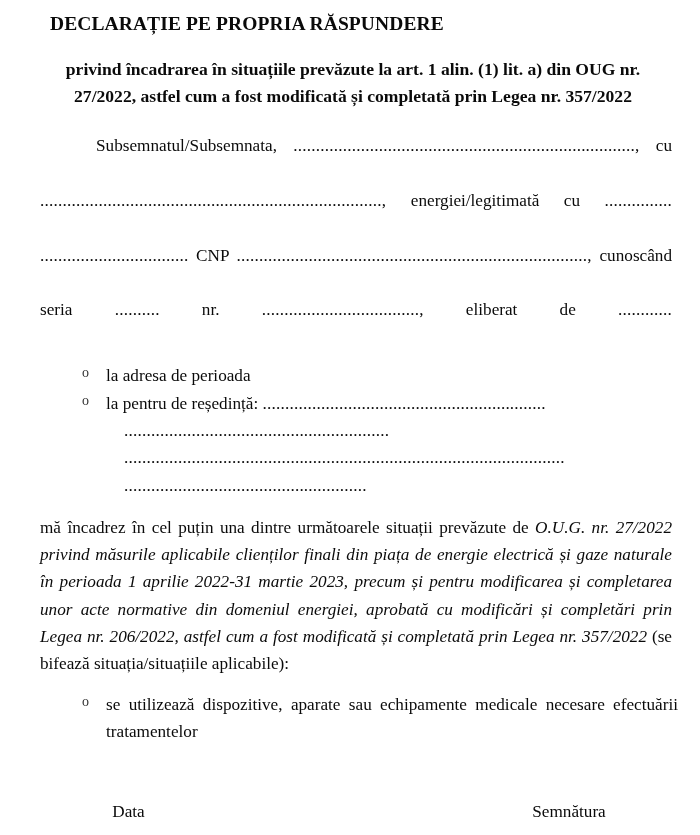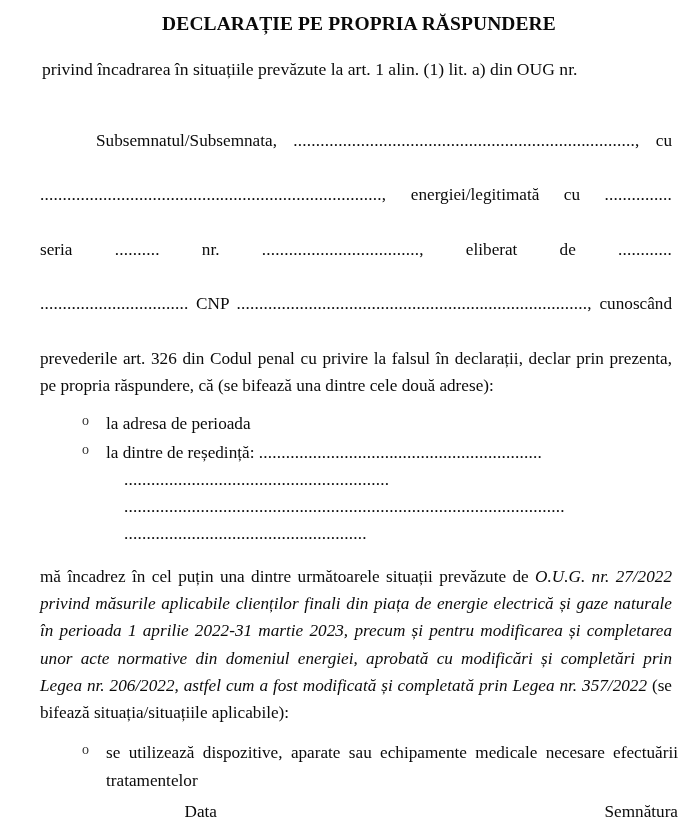--- a/index.html
+++ b/index.html
@@ -20,44 +20,45 @@
   .page {
     position: relative;
     width: 700px;
     height: 835px;
     box-sizing: border-box;
     padding: 0 22px 0 40px;
   }
 
   
   .doc-title {
-    text-align: center;
+    text-align: left;
     font-weight: bold;
     font-size: 19.5px;
     letter-spacing: 0.1px;
     margin: 13px 0 0 0;
     padding: 0 10px;
   }
   .doc-subtitle {
-    font-weight: normal;
+    text-align: center;
+    font-weight: bold;
     font-size: 17.6px;
     line-height: 1.52;
     margin: 21px 14px 0 2px;
   }
 
   
   .body-block {
     font-size: 17.2px;
     line-height: 1.585;
     text-align: justify;
     text-justify: inter-word;
   }
 
   #intro-block {
-    margin-top: 44px;
+    margin-top: 23px;
     margin-right: 6px;
   }
   #intro-block .indent-lead {
     display: inline-block;
     width: 56px;
   }
 
   
   .jline {
     display: block;
@@ -118,86 +119,86 @@
   #situation-list > li { margin-bottom: 3px; }
   #situation-list > li.justify-all { text-align: justify; }
 
   
   .footer {
     position: absolute;
     left: 40px;
     right: 22px;
     top: 788px;
     display: flex;
-    justify-content: flex-end;
+    justify-content: center;
   }
   .footer-col {
     font-size: 17.2px;
     line-height: 1.3;
   }
   .footer-col.left { width: 420px; }
   .footer-col .label { display: block; }
 </style>
 </head>
 <body>
 
 <div class="page">
 
   <h1 class="doc-title">DECLARAȚIE PE PROPRIA RĂSPUNDERE</h1>
 
   <div class="doc-subtitle">
     <span>privind încadrarea în situațiile prevăzute la art. 1 alin. (1) lit. a) din OUG nr.</span>
     <br>
+    <span>27/2022, astfel cum a fost modificată și completată prin Legea nr. 357/2022</span>
   </div>
 
   <div class="body-block" id="intro-block">
 
     <span class="jline">
       <span class="indent-lead"></span><span>Subsemnatul/Subsemnata,</span>
       <span class="dots">............................................................................</span>,
       <span>cu</span>
     </span>
 
 
     <span class="jline">
       <span class="dots">............................................................................,</span>
       <span>energiei/legitimată cu</span>
       <span class="dots">...............</span>
+    </span>
+
+    <span class="jline">
+      <span class="dots">.................................</span>
+      <span>CNP</span>
+      <span class="dots">..............................................................................,</span>
+      <span>cunoscând</span>
     </span>
 
     <span class="jline">
       <span>seria</span>
       <span class="dots">..........</span>
       <span>nr.</span>
       <span class="dots">...................................,</span>
       <span>eliberat</span>
       <span>de</span>
       <span class="dots">............</span>
     </span>
 
-    <span class="jline">
-      <span class="dots">.................................</span>
-      <span>CNP</span>
-      <span class="dots">..............................................................................,</span>
-      <span>cunoscând</span>
-    </span>
-
-    <span>prevederile art. 326 din Codul penal cu privire la falsul în declarații, declar prin prezenta, pe propria răspundere, că (se bifează una dintre cele două adrese):</span>
   </div>
 
   <ul class="bullets" id="address-list">
 
     <li>
       <span class="marker">o</span>
       <span>la adresa de perioada</span>
     </li>
 
     <li>
       <span class="marker">o</span>
-      <span>la dintre de reședință:</span>
+      <span>la pentru de reședință:</span>
       <span class="dots">...............................................................</span>
       <span class="cont-dots">...........................................................</span>
       <span class="cont-dots">..................................................................................................</span>
       <span class="cont-dots">......................................................</span>
     </li>
   </ul>
 
   <div class="body-block" id="situation-intro">
     <span>mă încadrez în cel puțin una dintre următoarele situații prevăzute de </span><span class="ital">O.U.G. nr. 27/2022 privind măsurile aplicabile clienților finali din piața de energie electrică și gaze naturale  în perioada 1 aprilie 2022-31 martie 2023, precum și pentru modificarea și completarea  unor acte normative din domeniul energiei, aprobată cu modificări și completări prin Legea nr. 206/2022, astfel cum a fost modificată și completată prin Legea nr. 357/2022</span><span> (se bifează situația/situațiile aplicabile):</span>
   </div>

